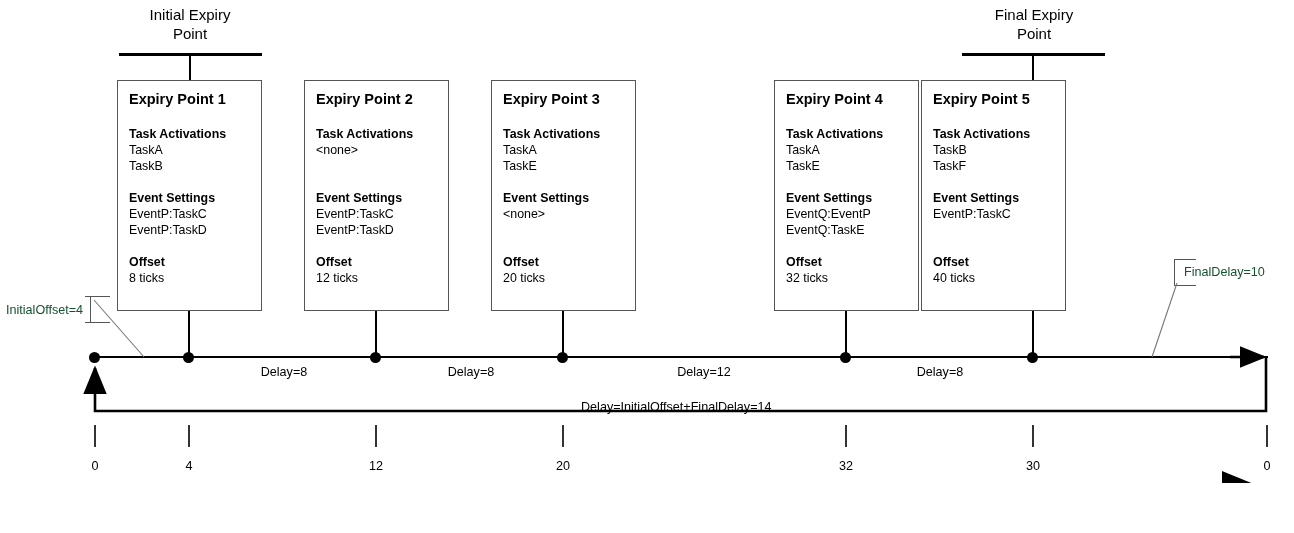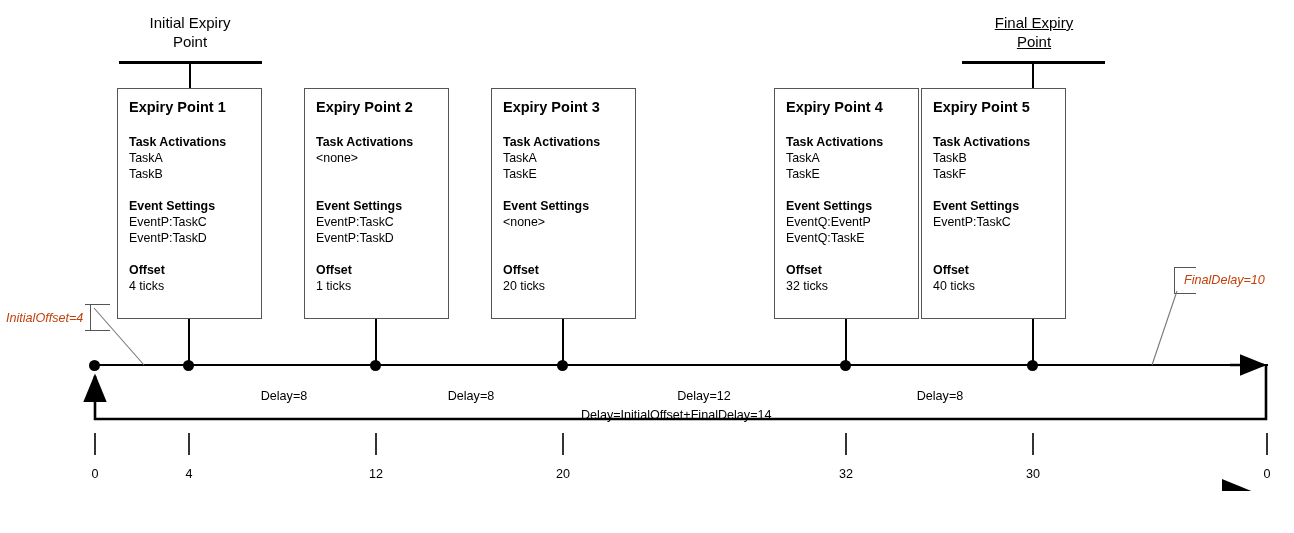--- a/index.html
+++ b/index.html
@@ -10,21 +10,20 @@
   body {
     font-family: "Liberation Sans", sans-serif;
     color: #000000;
   }
   #canvas {
     position: relative;
     width: 1294px;
     height: 483px;
     background: #ffffff;
     overflow: hidden;
-    margin-top: 8px;
   }
   .thin-h {
     position: absolute;
     background: #555555;
     height: 1px;
   }
   .thin-v {
     position: absolute;
     background: #555555;
     width: 1px;
@@ -108,31 +107,30 @@
     width: 11px;
     height: 11px;
     border-radius: 50%;
     background: #000000;
     top: 352px;
   }
   .delay-label {
     position: absolute;
     font-size: 12.6px;
     text-align: center;
-    top: 381px;
+    top: 365px;
     color: #000000;
   }
 
   
   .callout-text {
     position: absolute;
     font-size: 12.6px;
     white-space: nowrap;
-    color: #c2410c;
-    font-style: italic;
+    color: #14532d;
   }
 
   
   .loop-label {
     position: absolute;
     font-size: 12.6px;
     background: #ffffff;
     padding: 0 3px;
     white-space: nowrap;
     color: #000000;
@@ -196,52 +194,52 @@
 </head>
 <body>
 
 <div id="canvas">
 
   <div class="group-label" style="left:110px; top:5px; width:160px;">Initial Expiry
 Point</div>
   <div class="group-bar" style="left:119px; top:53px; width:143px;"></div>
   <div class="group-stub" style="left:189px; top:53px; height:28px;"></div>
 
-  <div class="group-label" style="left:954px; top:5px; width:160px;text-decoration:underline;">Final Expiry
+  <div class="group-label" style="left:954px; top:5px; width:160px;">Final Expiry
 Point</div>
   <div class="group-bar" style="left:962px; top:53px; width:143px;"></div>
   <div class="group-stub" style="left:1032px; top:53px; height:28px;"></div>
 
   <div class="ep-box" style="left:117px;">
     <div class="ep-title">Expiry Point 1</div>
     <div class="ep-section">Task Activations</div>
     <div class="ep-item">TaskA</div>
     <div class="ep-item">TaskB</div>
     <div class="ep-gap"></div>
     <div class="ep-section">Event Settings</div>
     <div class="ep-item">EventP:TaskC</div>
     <div class="ep-item">EventP:TaskD</div>
     <div class="ep-gap"></div>
     <div class="ep-section">Offset</div>
-    <div class="ep-item">4 ticks</div>
+    <div class="ep-item">8 ticks</div>
   </div>
 
   <div class="ep-box" style="left:304px;">
     <div class="ep-title">Expiry Point 2</div>
     <div class="ep-section">Task Activations</div>
     <div class="ep-item">&lt;none&gt;</div>
     <div class="ep-gap"></div>
     <div class="ep-gap-half"></div>
     <div class="ep-gap-half"></div>
     <div class="ep-section">Event Settings</div>
     <div class="ep-item">EventP:TaskC</div>
     <div class="ep-item">EventP:TaskD</div>
     <div class="ep-gap"></div>
     <div class="ep-section">Offset</div>
-    <div class="ep-item">1 ticks</div>
+    <div class="ep-item">12 ticks</div>
   </div>
 
   <div class="ep-box" style="left:491px;">
     <div class="ep-title">Expiry Point 3</div>
     <div class="ep-section">Task Activations</div>
     <div class="ep-item">TaskA</div>
     <div class="ep-item">TaskE</div>
     <div class="ep-gap-half"></div>
     <div class="ep-gap-half"></div>
     <div class="ep-section">Event Settings</div>

